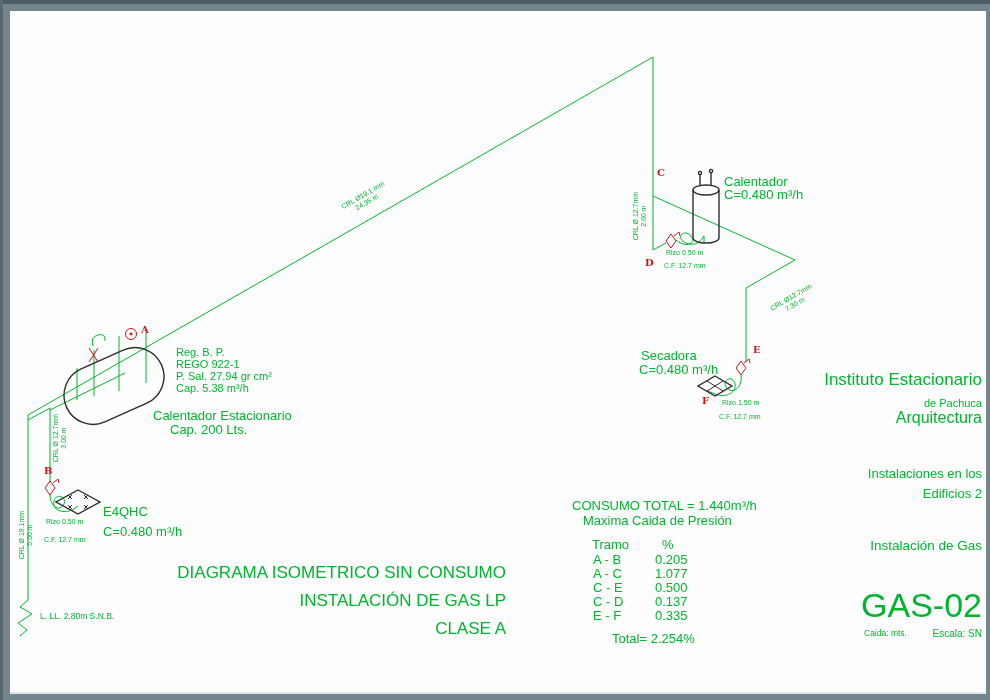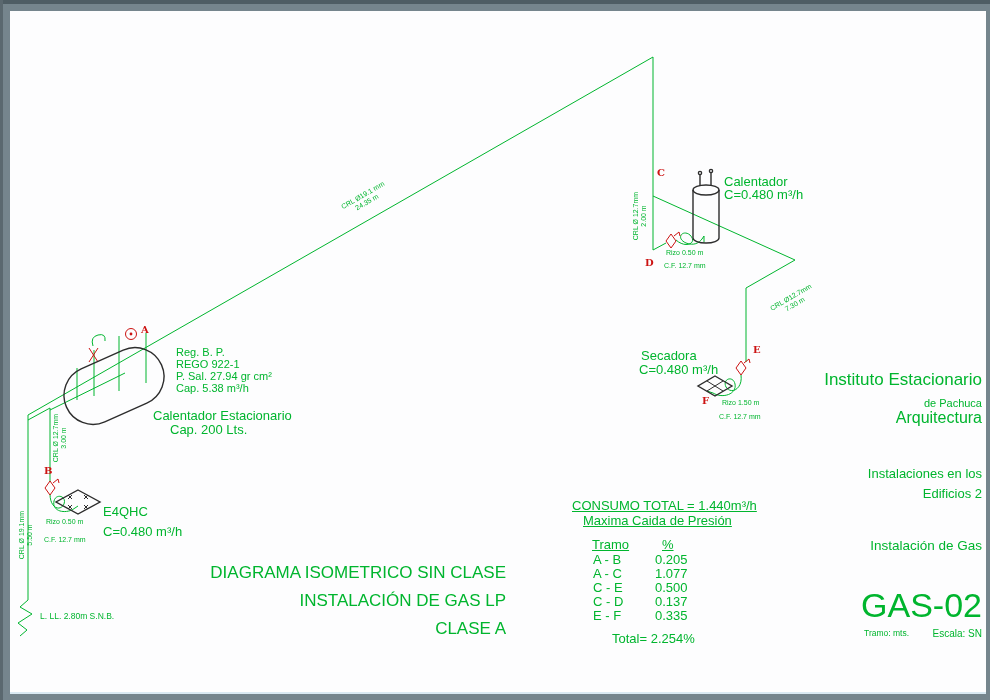--- a/index.html
+++ b/index.html
@@ -36,21 +36,21 @@
   .node{
     position:absolute;color:var(--red);
     font-family:"DejaVu Serif",serif;font-weight:bold;font-size:10px;line-height:10px;
   }
   .bigtitle{
     position:absolute;right:484px;color:var(--green);font-size:17px;
     line-height:18px;white-space:nowrap;text-align:right;
   }
   .tb{position:absolute;color:var(--green);white-space:nowrap;}
   .tb.r{right:8px;text-align:right;}
-  .consumo{color:var(--green);text-decoration:underline;}
+  .consumo{color:var(--green);}
 </style>
 </head>
 <body>
 
 <div class="frame-edge"></div>
 <div class="frame-edge-l"></div>
 <div class="page"></div>
 
 <svg class="draw" width="990" height="700" viewBox="0 0 990 700">
 
@@ -163,28 +163,28 @@
   <span class="lbl" style="left:655px;top:583px">0.500</span>
   <span class="lbl" style="left:593px;top:597px">C - D</span>
   <span class="lbl" style="left:655px;top:597px">0.137</span>
   <span class="lbl" style="left:593px;top:611px">E - F</span>
   <span class="lbl" style="left:655px;top:611px">0.335</span>
 
   <span class="lbl" style="left:612px;top:634px">Total= 2.254%</span>
 </div>
 
 <div>
-  <span class="bigtitle" style="top:564px">DIAGRAMA ISOMETRICO SIN CLASE</span>
+  <span class="bigtitle" style="top:564px">DIAGRAMA ISOMETRICO SIN CONSUMO</span>
   <span class="bigtitle" style="top:592px">INSTALACIÓN DE GAS LP</span>
   <span class="bigtitle" style="top:620px">CLASE A</span>
 </div>
 
 <div>
   <span class="tb r" style="top:370px;font-size:17px">Instituto Estacionario</span>
   <span class="tb r" style="top:397px;font-size:11px">de Pachuca</span>
   <span class="tb r" style="top:409px;font-size:16px">Arquitectura</span>
   <span class="tb r" style="top:466px;font-size:13px">Instalaciones en los</span>
   <span class="tb r" style="top:486px;font-size:13px">Edificios 2</span>
   <span class="tb r" style="top:538px;font-size:13.5px">Instalación de Gas</span>
   <span class="tb r" style="top:586px;font-size:34px">GAS-02</span>
-  <span class="tb" style="left:864px;top:628px;font-size:8.5px">Tramo: mts.</span>
+  <span class="tb" style="left:864px;top:628px;font-size:8.5px">Caida: mts.</span>
   <span class="tb r" style="top:628px;font-size:10px">Escala: SN</span>
 </div>
 
 </body></html>

